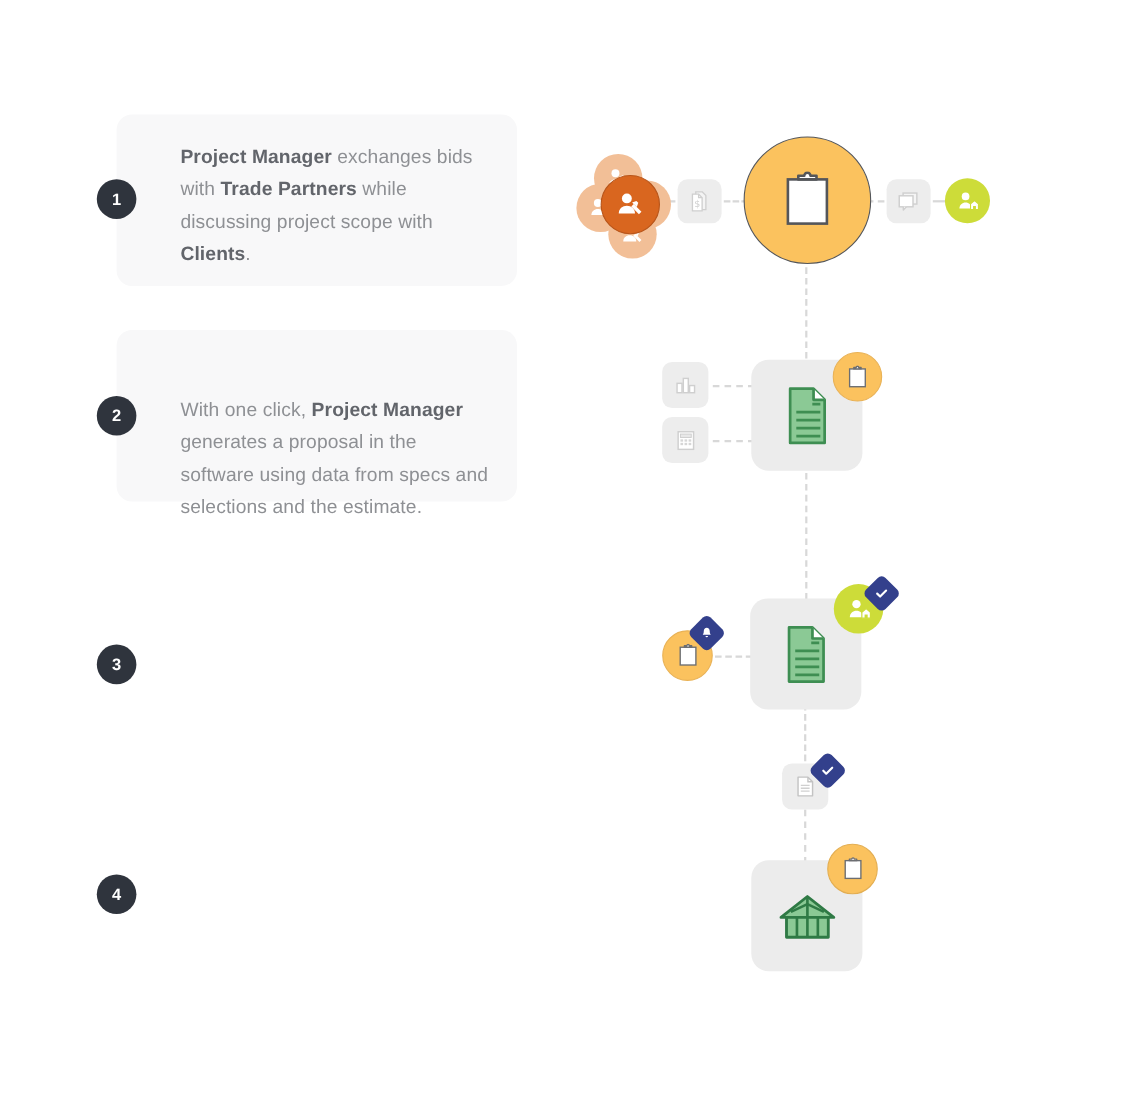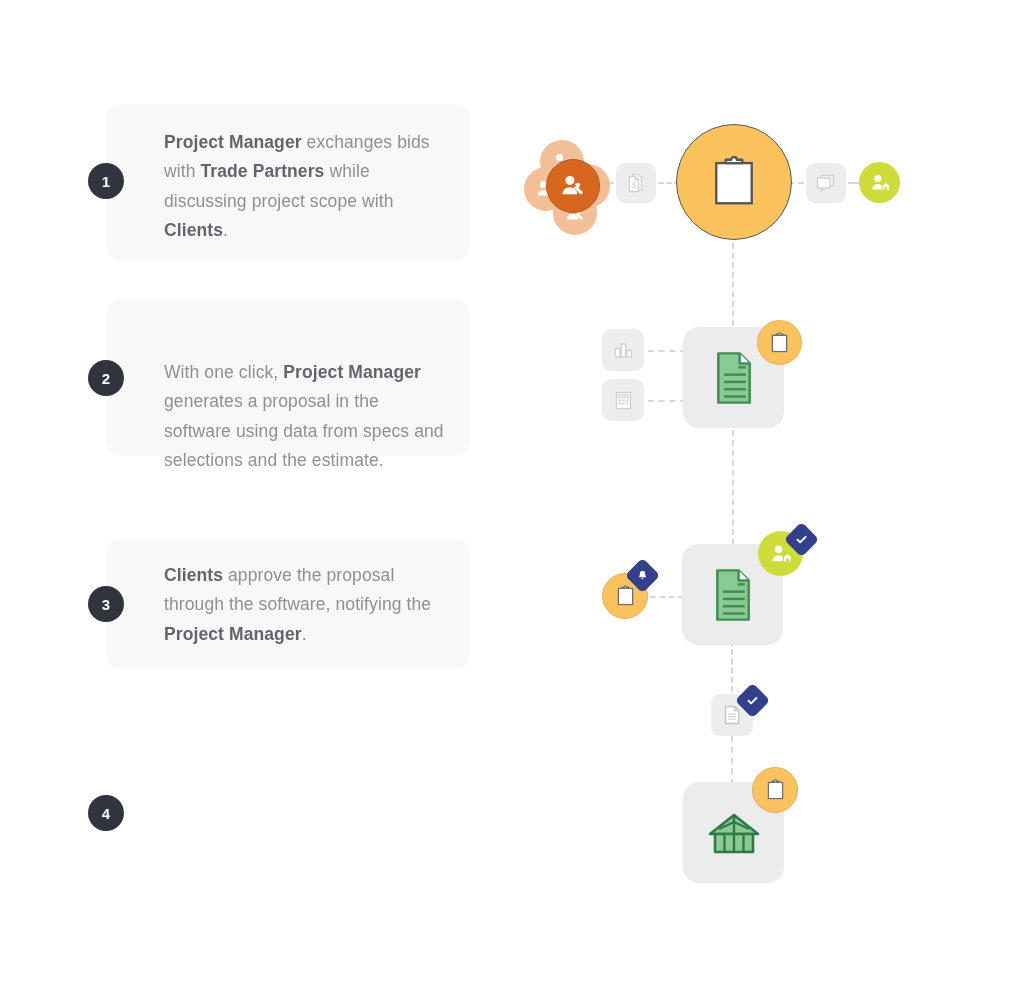--- a/index.html
+++ b/index.html
@@ -82,23 +82,20 @@
   <div class="step-card" style="left:106px;top:104px;width:364px;height:156px;">
     <div class="step-text" style="top:24px;" id="s1"><b>Project Manager</b><span> exchanges bids with </span><b>Trade Partners</b><span> while discussing project scope with </span><b>Clients</b><span>.</span></div>
   </div>
   <div class="step-badge" style="left:88px;top:163px;">1</div>
 
   <div class="step-card" style="left:106px;top:300px;width:364px;height:156px;">
     <div class="step-text" style="top:10px;margin-top:48px;" id="s2"><span>With one click, </span><b>Project Manager</b><span> generates a proposal in the software using data from specs and selections and the estimate.</span></div>
   </div>
   <div class="step-badge" style="left:88px;top:360px;">2</div>
 
-  <div class="step-card" style="left:106px;top:539px;width:364px;height:130px;">
-    <div class="step-text" style="top:22px;" id="s3"><b>Clients</b><span> approve the proposal through the software, notifying the </span><b>Project Manager</b><span>.</span></div>
-  </div>
   <div class="step-badge" style="left:88px;top:586px;">3</div>
 
   <div class="step-badge" style="left:88px;top:795px;">4</div>
 
   <div class="vline" style="left:732px;top:243px;height:83px;"></div>
   <div class="vline" style="left:732px;top:430px;height:115px;"></div>
   <div class="vline" style="left:731px;top:640px;height:52px;"></div>
   <div class="vline" style="left:731px;top:736px;height:49px;"></div>
 
   <div class="hline" style="left:600px;top:182px;width:14px;"></div>

